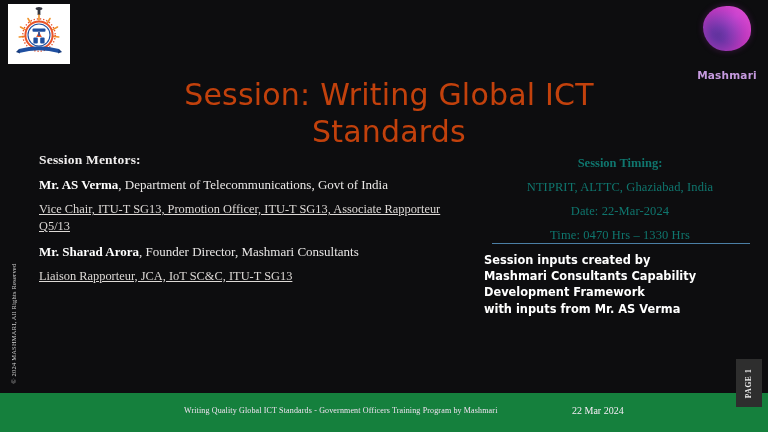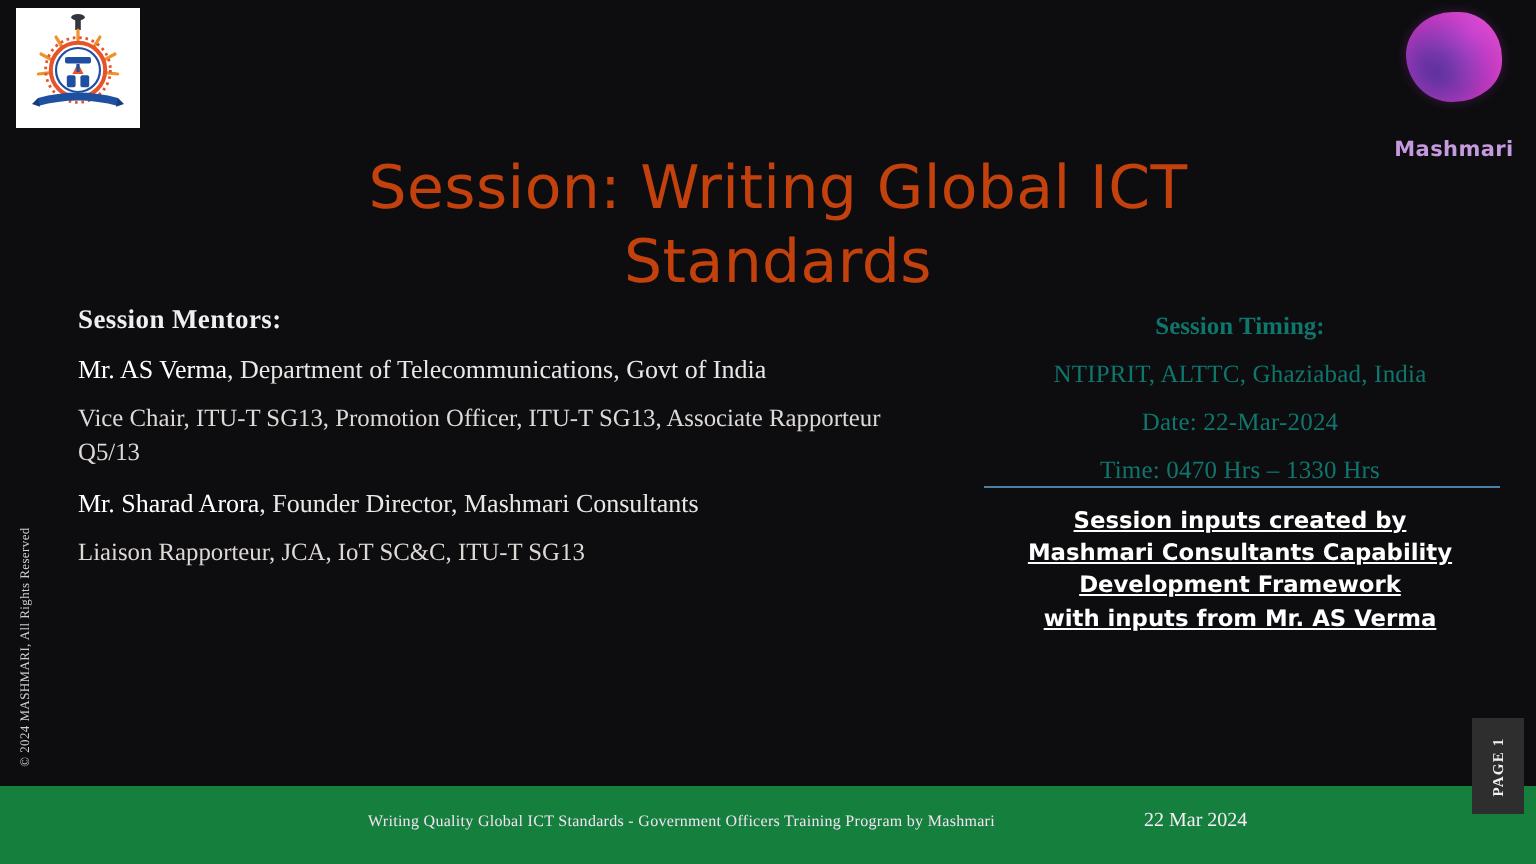--- a/index.html
+++ b/index.html
@@ -87,26 +87,27 @@
     font-weight: 700;
     margin-bottom: 8px;
     letter-spacing: .2px;
   }
   .mentor-line {
     font-size: 13px;
     line-height: 1.38;
     margin-bottom: 7px;
     color: #e9e7e6;
   }
-  .mentor-line b { font-weight: 400; color: #ffffff; }
+  .mentor-line b { font-weight: 700; color: #ffffff; }
   .mentor-sub {
     font-size: 12.4px;
     line-height: 1.36;
     margin-bottom: 8px;
     color: #ddd9d6;
+    text-decoration: underline;
   }
 
   
   #timing-block {
     position: absolute;
     left: 484px;
     top: 156px;
     width: 272px;
     text-align: center;
     color: #0f766e;
@@ -130,27 +131,25 @@
     height: 0;
     border-top: 1.6px solid #4b7fa6;
   }
 
   
   #credits-block {
     position: absolute;
     left: 484px;
     top: 252px;
     width: 272px;
-    text-align: center;
     font-family: "DejaVu Sans", sans-serif;
     font-size: 11.4px;
     font-weight: 700;
     line-height: 1.42;
     color: #ffffff;
-    text-decoration: underline;
   }
 
   
   #footer-bar {
     position: absolute;
     left: 0;
     bottom: 0;
     width: 768px;
     height: 39px;
     background: #15803d;

